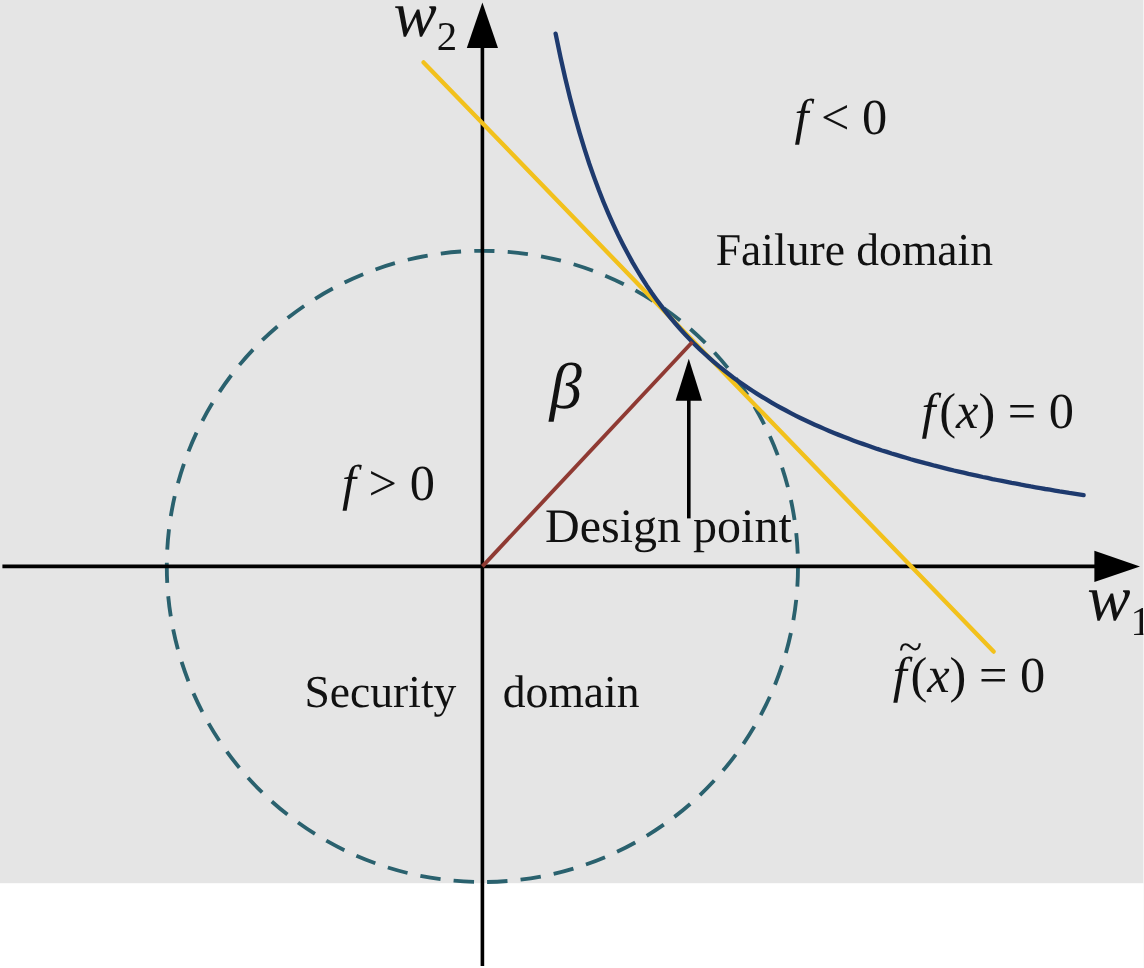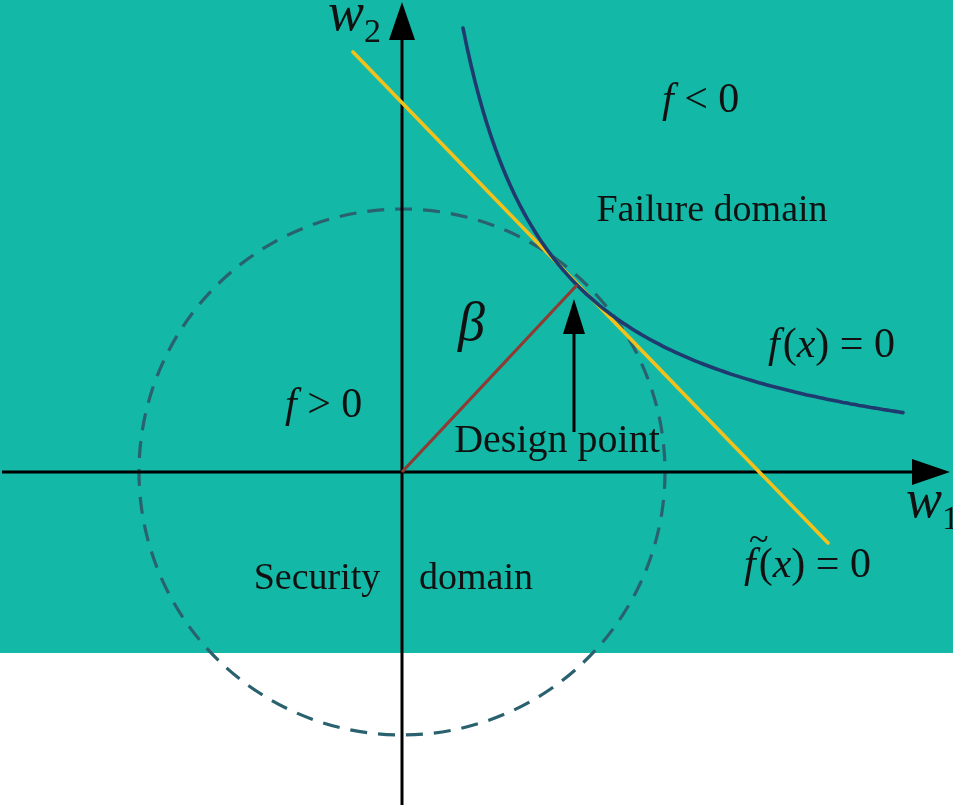--- a/index.html
+++ b/index.html
@@ -6,22 +6,22 @@
     margin: 0;
     padding: 0;
     background: #ffffff;
     width: 953px;
     height: 807px;
     overflow: hidden;
   }
   .canvas-wrap {
     position: relative;
     width: 953px;
-    height: 653px;
-    background: #14b8a6;
+    height: 736px;
+    background: #e5e5e5;
   }
   svg { display: block; }
   text {
     font-family: "Liberation Serif", "DejaVu Serif", serif;
     fill: #111111;
   }
   .math-var { font-style: italic; }
   .math-plain { font-style: normal; }
   .lbl-axis { font-size: 54px; font-style: italic; }
   .lbl-axis-sub { font-size: 34px; font-style: normal; }

